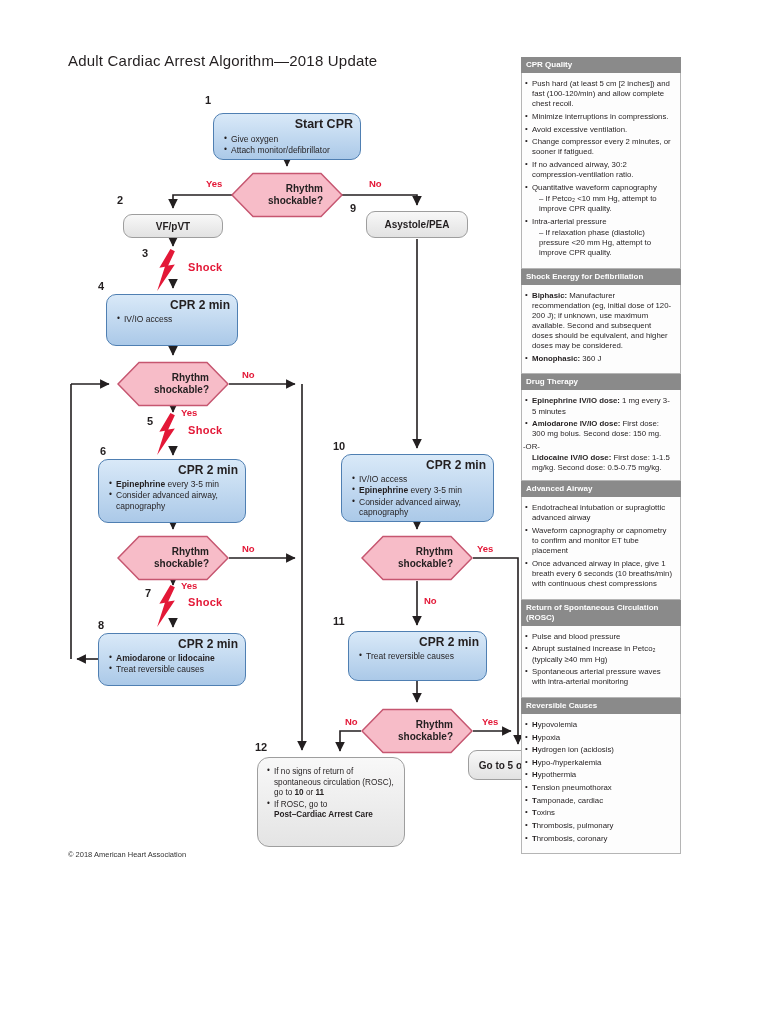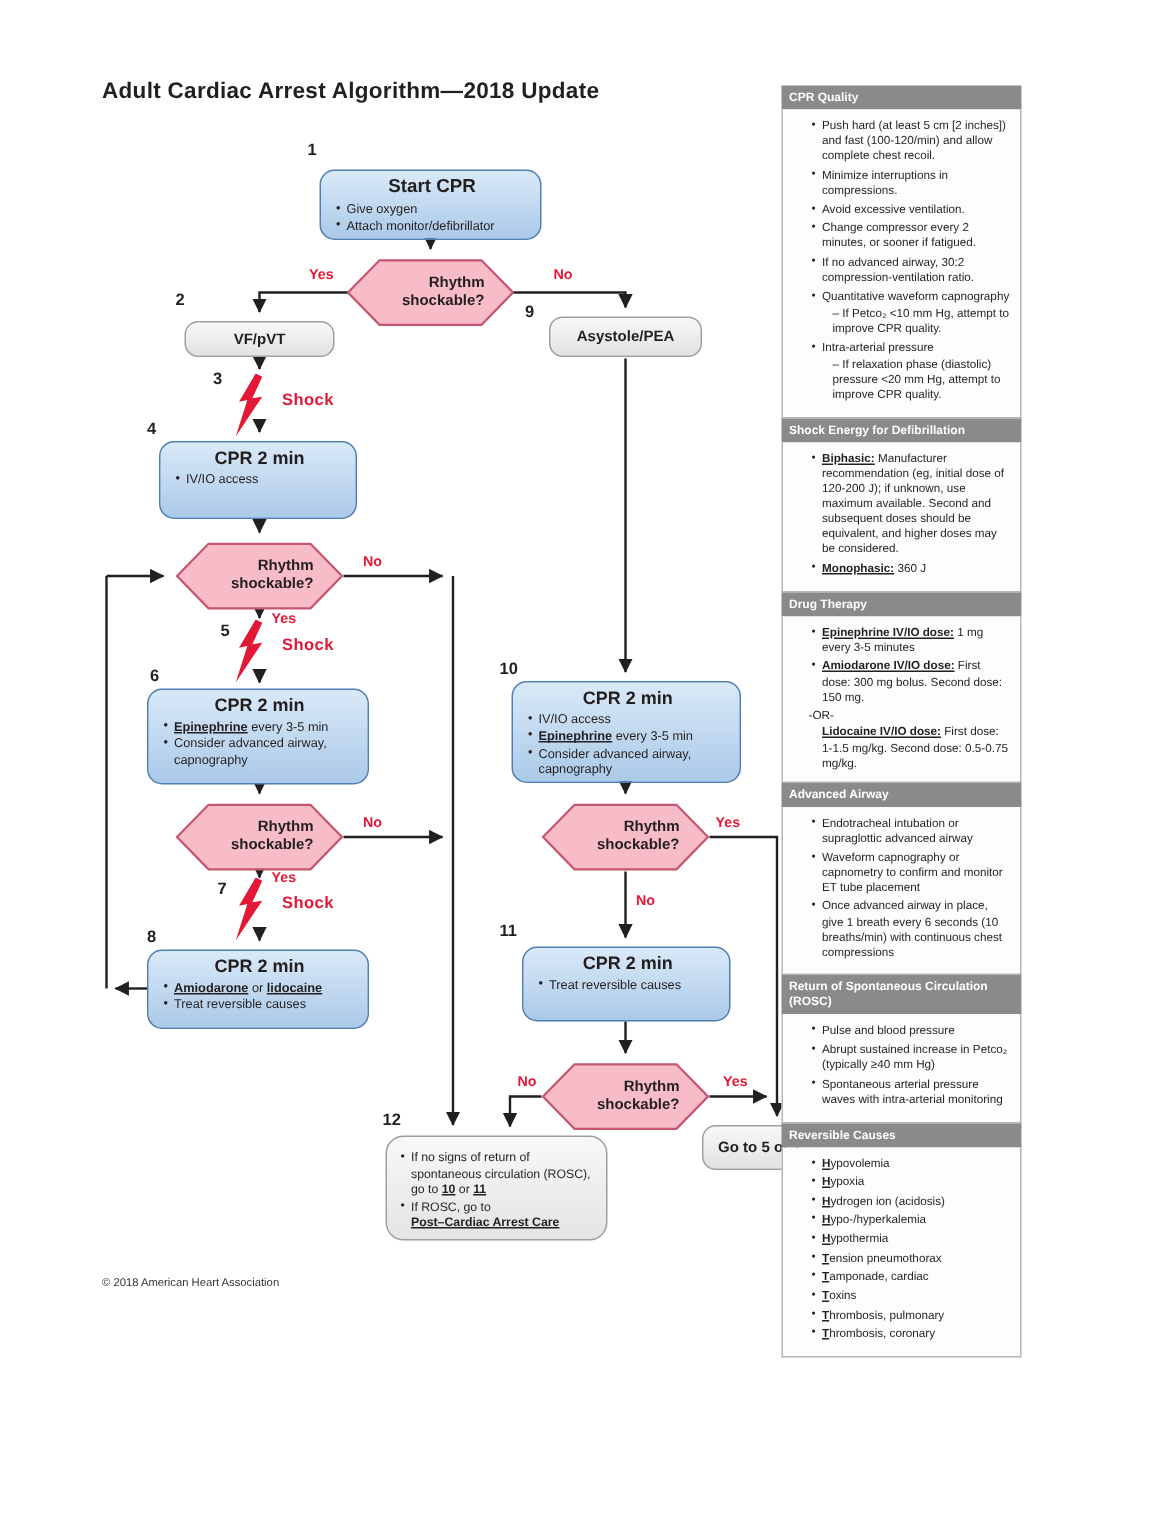--- a/index.html
+++ b/index.html
@@ -1,51 +1,51 @@
 <!DOCTYPE html>
 <html><head>
 <meta charset="utf-8">
 <style>
   html,body{margin:0;padding:0;background:#fff;}
   #page{position:relative;width:768px;height:1024px;background:#ffffff;
         font-family:"Liberation Sans",sans-serif;color:#231f20;overflow:hidden;}
   .abs{position:absolute;}
-  #doc-title{left:68px;top:52px;font-size:15px;font-weight:bold;letter-spacing:0.2px;text-align:right;}
+  #doc-title{left:68px;top:52px;font-size:15px;font-weight:normal;letter-spacing:0.2px;text-align:right;}
   #copyright{left:68px;top:850px;font-size:7.5px;color:#333;}
 
   svg.connectors{position:absolute;left:0;top:0;pointer-events:none;}
 
   .bluebox{background:linear-gradient(#d9e9f8,#abc9e8);border:1.5px solid #4f7fb2;
            border-radius:10px;box-sizing:border-box;padding:3px 7px 4px 9px;}
-  .bluebox .ttl{font-weight:bold;font-size:12px;text-align:center;line-height:1.25;}
+  .bluebox .ttl{font-weight:bold;font-size:12px;text-align:right;line-height:1.25;}
   .b1 .ttl{font-size:12.5px;}
   .bl{font-size:8.5px;line-height:1.22;}
   .li{position:relative;padding-left:8px;margin-top:1px;}
   .li::before{content:"•";position:absolute;left:1px;top:-1px;}
-  .bd{font-weight:bold;text-decoration:underline;}
+  .bd{font-weight:bold;}
 
   .pill{background:linear-gradient(#f8f8f8,#e2e2e2);border:1px solid #9e9e9e;border-radius:9px;
         display:flex;align-items:center;justify-content:center;font-weight:bold;font-size:10px;
         box-sizing:border-box;}
   .graybig{background:linear-gradient(#f8f8f8,#e4e4e4);border:1px solid #9e9e9e;border-radius:12px;
         box-sizing:border-box;padding:8px 8px 6px 8px;font-size:8.2px;line-height:1.28;}
   .blockline{display:block;}
 
   .hex{width:112px;height:46px;}
   .hex svg{position:absolute;left:0;top:0;}
   .hex .txt{position:absolute;left:0;top:0;right:0;bottom:0;display:flex;align-items:center;
             justify-content:center;text-align:right;font-weight:bold;font-size:10px;
             line-height:1.18;padding:0 20px;}
   .num{font-weight:bold;font-size:11px;}
   .yn{font-weight:bold;font-size:9.5px;color:#e31837;}
   .shock{font-weight:bold;font-size:11px;color:#e31837;letter-spacing:0.3px;}
 
   #sidebar{left:521px;top:57px;width:160px;font-size:7.8px;line-height:1.3;}
   .sb-h{background:#8a8a8a;color:#ffffff;font-weight:bold;font-size:8px;padding:3px 5px;line-height:1.25;}
-  .sb-b{background:#fdfdfd;border:1px solid #b5b5b5;border-top:none;padding:6px 6px 7px 17px;}
+  .sb-b{background:#fdfdfd;border:1px solid #b5b5b5;border-top:none;padding:6px 6px 7px 1px;}
   .sb-li{position:relative;padding-left:9px;margin-bottom:2.5px;}
   .sb-li::before{content:"•";position:absolute;left:2px;top:-1px;}
   .sb-sub{padding-left:7px;margin-top:1px;}
   .or{text-align:left;font-weight:normal;margin:1px 0;}
   .noind{padding-left:9px;}
 </style>
 </head>
 <body>
 
 <div id="page">
@@ -197,21 +197,21 @@
     </div>
   </div>
 
   <div class="abs bluebox" style="left:348px;top:631px;width:139px;height:50px">
     <div class="ttl">CPR 2 min</div>
     <div class="bl">
         <div class="li">Treat reversible causes</div>
       </div>
   </div>
 
-  <div class="abs graybig" style="left:257px;top:757px;width:148px;height:70px">
+  <div class="abs graybig" style="left:257px;top:757px;width:148px;height:90px">
     <div class="li"><span>If no signs of return of spontaneous circulation (ROSC), go to </span><span class="bd">10</span><span> or </span><span class="bd">11</span></div>
     <div class="li"><span>If ROSC, go to</span><span class="bd blockline">Post–Cardiac Arrest Care</span></div>
   </div>
 
   <div class="abs pill" style="left:468px;top:750px;width:77px;height:30px">Go to 5 or 7</div>
 
   <div class="abs" id="sidebar">
 
     <div class="sb-h">CPR Quality</div>
     <div class="sb-b">

